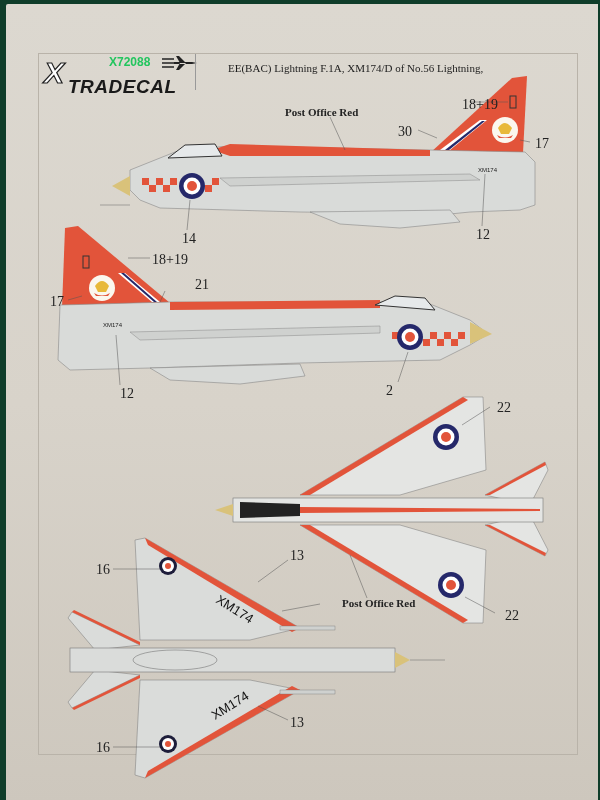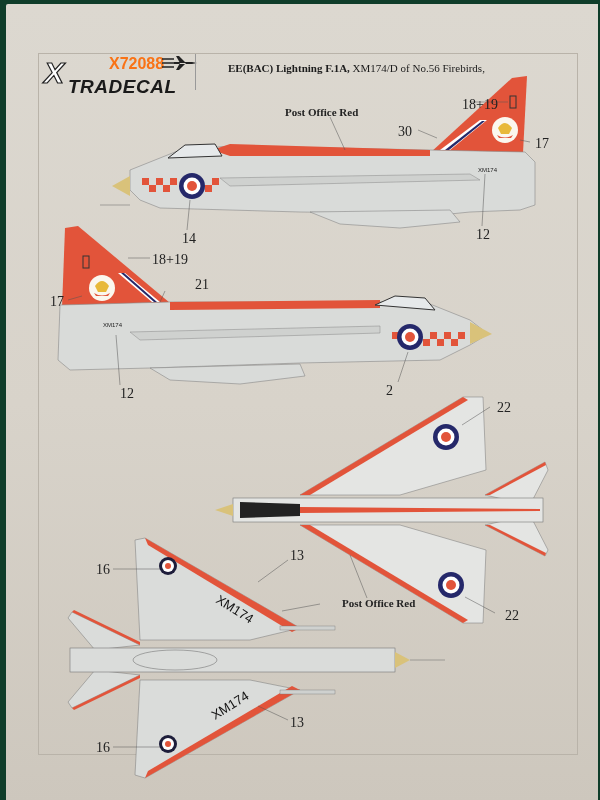--- a/index.html
+++ b/index.html
@@ -1,26 +1,26 @@
 <!DOCTYPE html>
 <html><head>
 <meta charset="utf-8">
 <style>
   html, body { margin:0; padding:0; }
   body { width:600px; height:800px; background:#0f3d2a; position:relative; overflow:hidden; font-family:"Liberation Serif", serif; }
   .sheet { position:absolute; left:6px; top:4px; width:592px; height:800px; background:linear-gradient(180deg,#dcd8d0 0%,#d8d3ca 50%,#cdc7bd 100%); border-top-left-radius:2px; }
   .frame { position:absolute; left:38px; top:53px; width:538px; height:700px; border:1px solid #b9b3a9; }
   .logo { position:absolute; left:44px; top:54px; width:150px; height:36px; }
-  .logo .code { position:absolute; left:65px; top:1px; font-family:"Liberation Sans", sans-serif; font-weight:bold; font-size:16px; color:#f97316; }
+  .logo .code { position:absolute; left:65px; top:1px; font-family:"Liberation Sans", sans-serif; font-weight:bold; font-size:12px; color:#22c55e; }
   .logo .brand { position:absolute; left:14px; top:14px; font-family:"Liberation Sans", sans-serif; font-weight:bold; font-style:italic; font-size:19px; color:#1a1a1a; letter-spacing:0.5px;margin-top:8px; }
   .logo .bigx { position:absolute; left:0px; top:2px; font-family:"Liberation Sans", sans-serif; font-weight:bold; font-style:italic; font-size:30px; color:#fff; -webkit-text-stroke:1.2px #222; }
   .logo .jet { position:absolute; left:118px; top:2px; }
   .logo-divider { position:absolute; left:195px; top:54px; width:1px; height:36px; background:#999; }
   .title { position:absolute; left:228px; top:62px; font-size:11px; line-height:13px; color:#1c1c1c; }
-  .title b { font-weight:bold;margin-top:39px; }
+  .title b { font-weight:normal;margin-top:39px; }
   .label { position:absolute; font-size:14px; color:#222; }
   .label.bold { font-weight:bold; font-size:11px;margin-left:20px; }
   svg.art { position:absolute; left:0; top:0; }
 </style>
 </head>
 <body>
 
 <div class="sheet"></div>
 <div class="frame"></div>
 
@@ -31,21 +31,21 @@
   <svg class="jet" width="36" height="14" viewBox="0 0 36 14">
     <line x1="0" y1="3" x2="12" y2="3" stroke="#222" stroke-width="1.5"></line>
     <line x1="0" y1="7" x2="12" y2="7" stroke="#222" stroke-width="1.5"></line>
     <line x1="0" y1="11" x2="12" y2="11" stroke="#222" stroke-width="1.5"></line>
     <path d="M12 6 L30 6 L35 7 L30 8 L12 8 Z M18 7 L14 0 L17 0 L24 7 Z M18 7 L14 14 L17 14 L24 7 Z" fill="#222"></path>
   </svg>
 </div>
 <div class="logo-divider"></div>
 
 <div class="title">
-  <div><b>EE(BAC) Lightning F.1A,</b><span> XM174/D of No.56 Firebirds,</span></div>
+  <div><b>EE(BAC) Lightning F.1A,</b><span> XM174/D of No.56 Lightning,</span></div>
 </div>
 
 <svg class="art" width="600" height="800" viewBox="0 0 600 800">
   <defs>
     <g id="roundel">
       <circle r="13" fill="#25286a"></circle>
       <circle r="8.5" fill="#ffffff"></circle>
       <circle r="5" fill="#e2543a"></circle>
     </g>
     <g id="crest">

